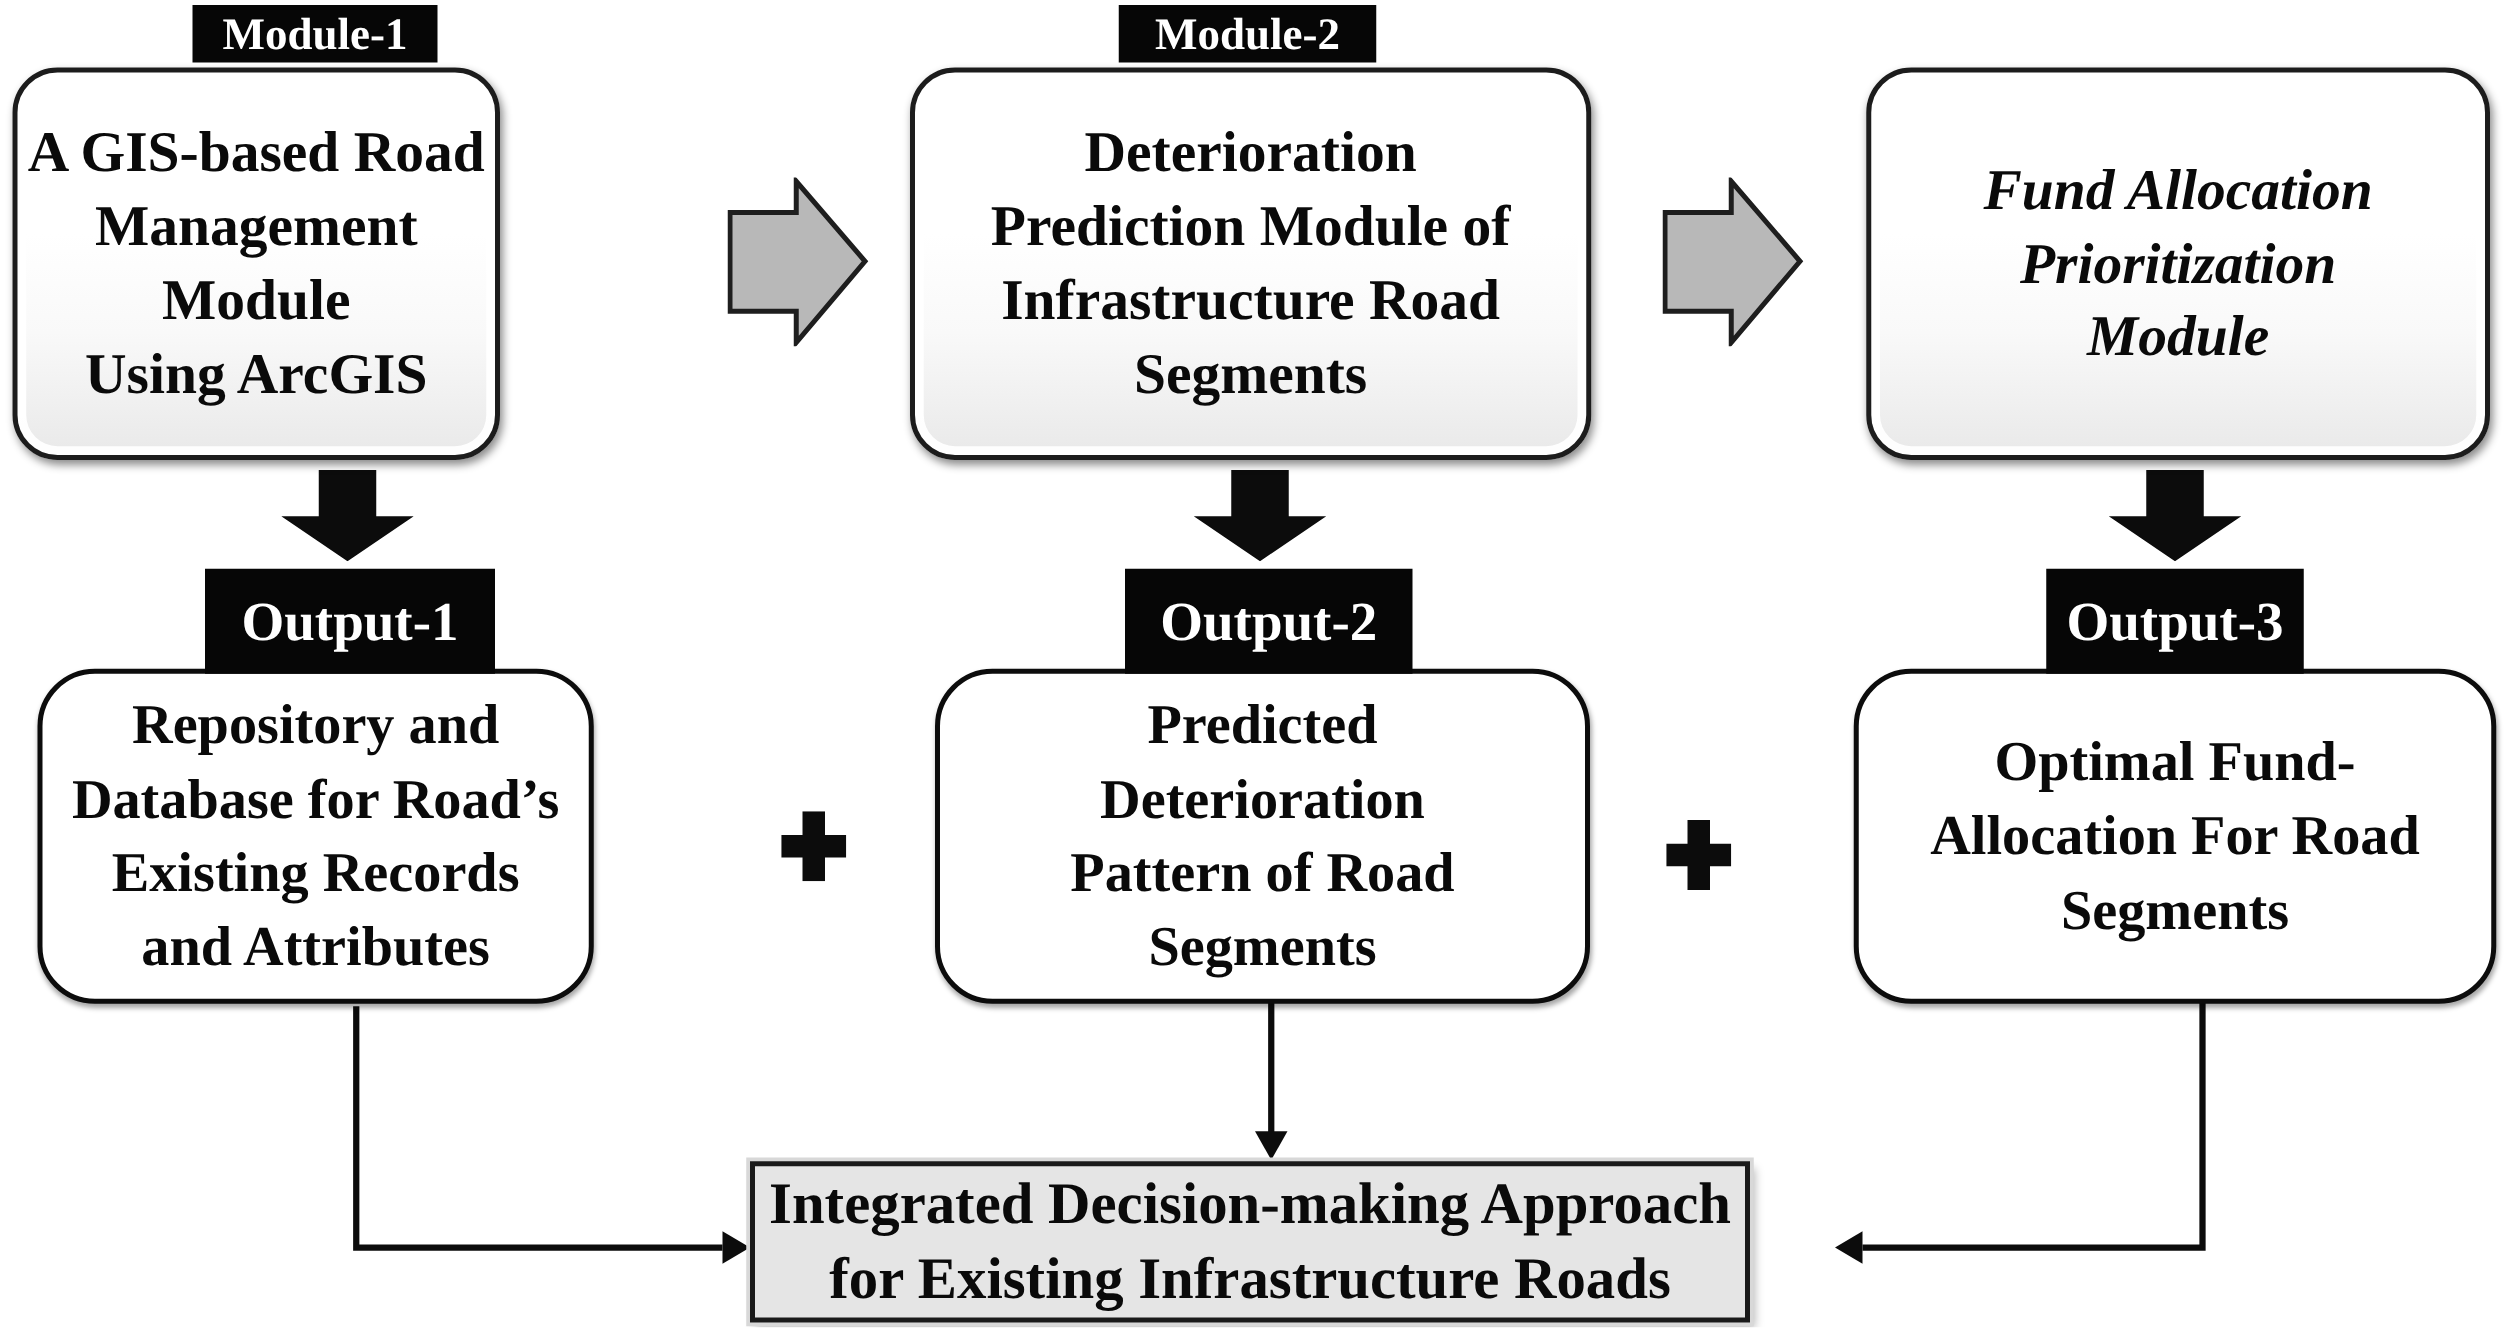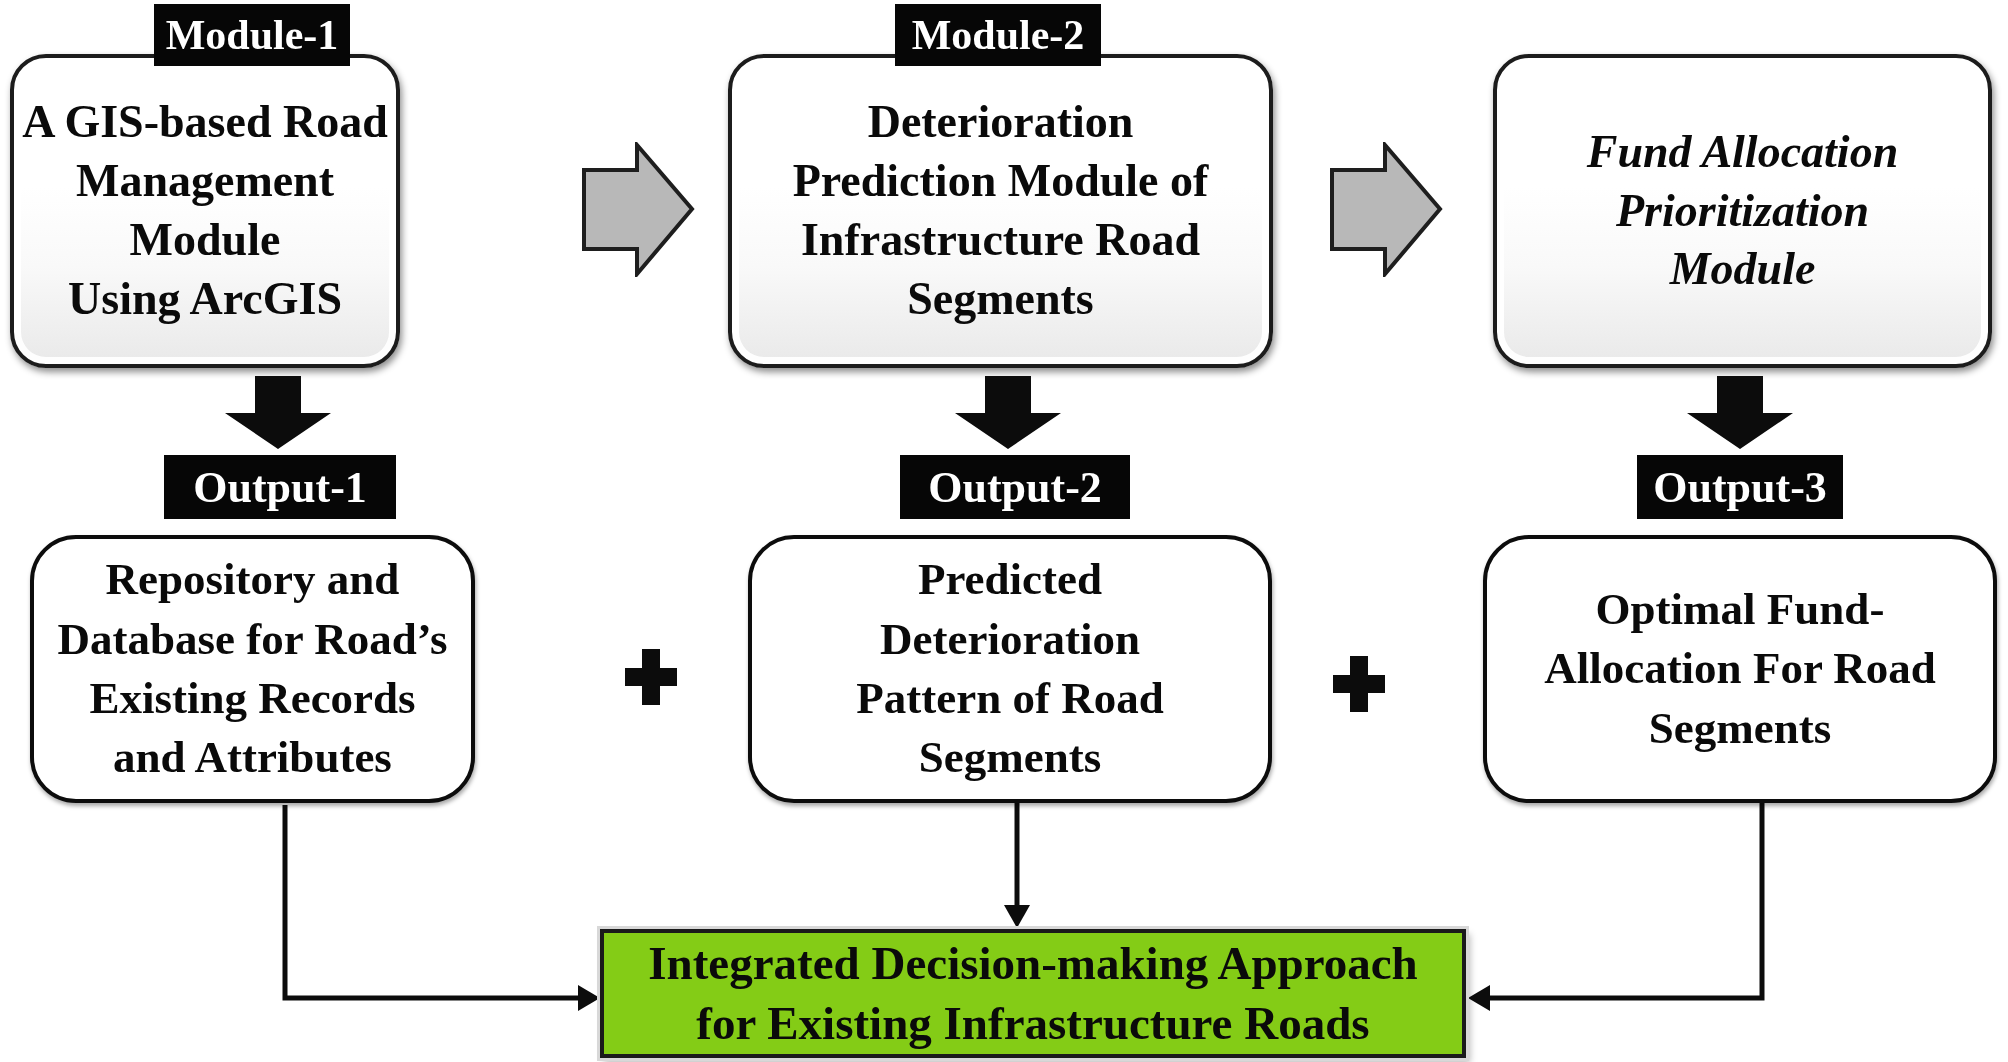--- a/index.html
+++ b/index.html
@@ -17,22 +17,22 @@
   
   .tag {
     background: #060606;
     color: #ffffff;
     display: flex;
     align-items: center;
     justify-content: center;
     font-weight: bold;
     z-index: 5;
   }
-  .module-tag { top: 4px;  height: 62px; font-size: 42px; }
-  .output-tag { top: 455px; height: 64px; font-size: 44px; }
+  .module-tag { top: 4px;  height: 46px; font-size: 36px; }
+  .output-tag { top: 455px; height: 84px; font-size: 44px; }
 
   
   .module-box {
     top: 54px;
     height: 314px;
     border: 4px solid #1c1c1c;
     border-radius: 36px;
     background: linear-gradient(180deg, #ffffff 42%, #f9f9f9 68%, #e9e9e9 100%);
     box-shadow: 2px 4px 7px rgba(0,0,0,0.45), inset 0 0 0 7px rgba(255,255,255,0.95);
     display: flex;
@@ -60,23 +60,23 @@
     text-align: center;
     font-size: 45px;
     font-weight: bold;
     line-height: 1.32;
     white-space: pre-line;
     z-index: 2;
   }
 
   
   #final-box {
-    left: 600px; top: 929px; width: 866px; height: 129px;
+    left: 600px; top: 929px; width: 800px; height: 129px;
     border: 4px solid #1a1a1a;
-    background: #84cc16;
+    background: #e5e5e5;
     box-shadow: 0 0 0 3px #d8d8d8, 4px 5px 7px rgba(0,0,0,0.28);
     display: flex;
     align-items: center;
     justify-content: center;
     text-align: center;
     font-size: 47px;
     font-weight: bold;
     line-height: 1.26;
     white-space: pre-line;
     z-index: 2;

